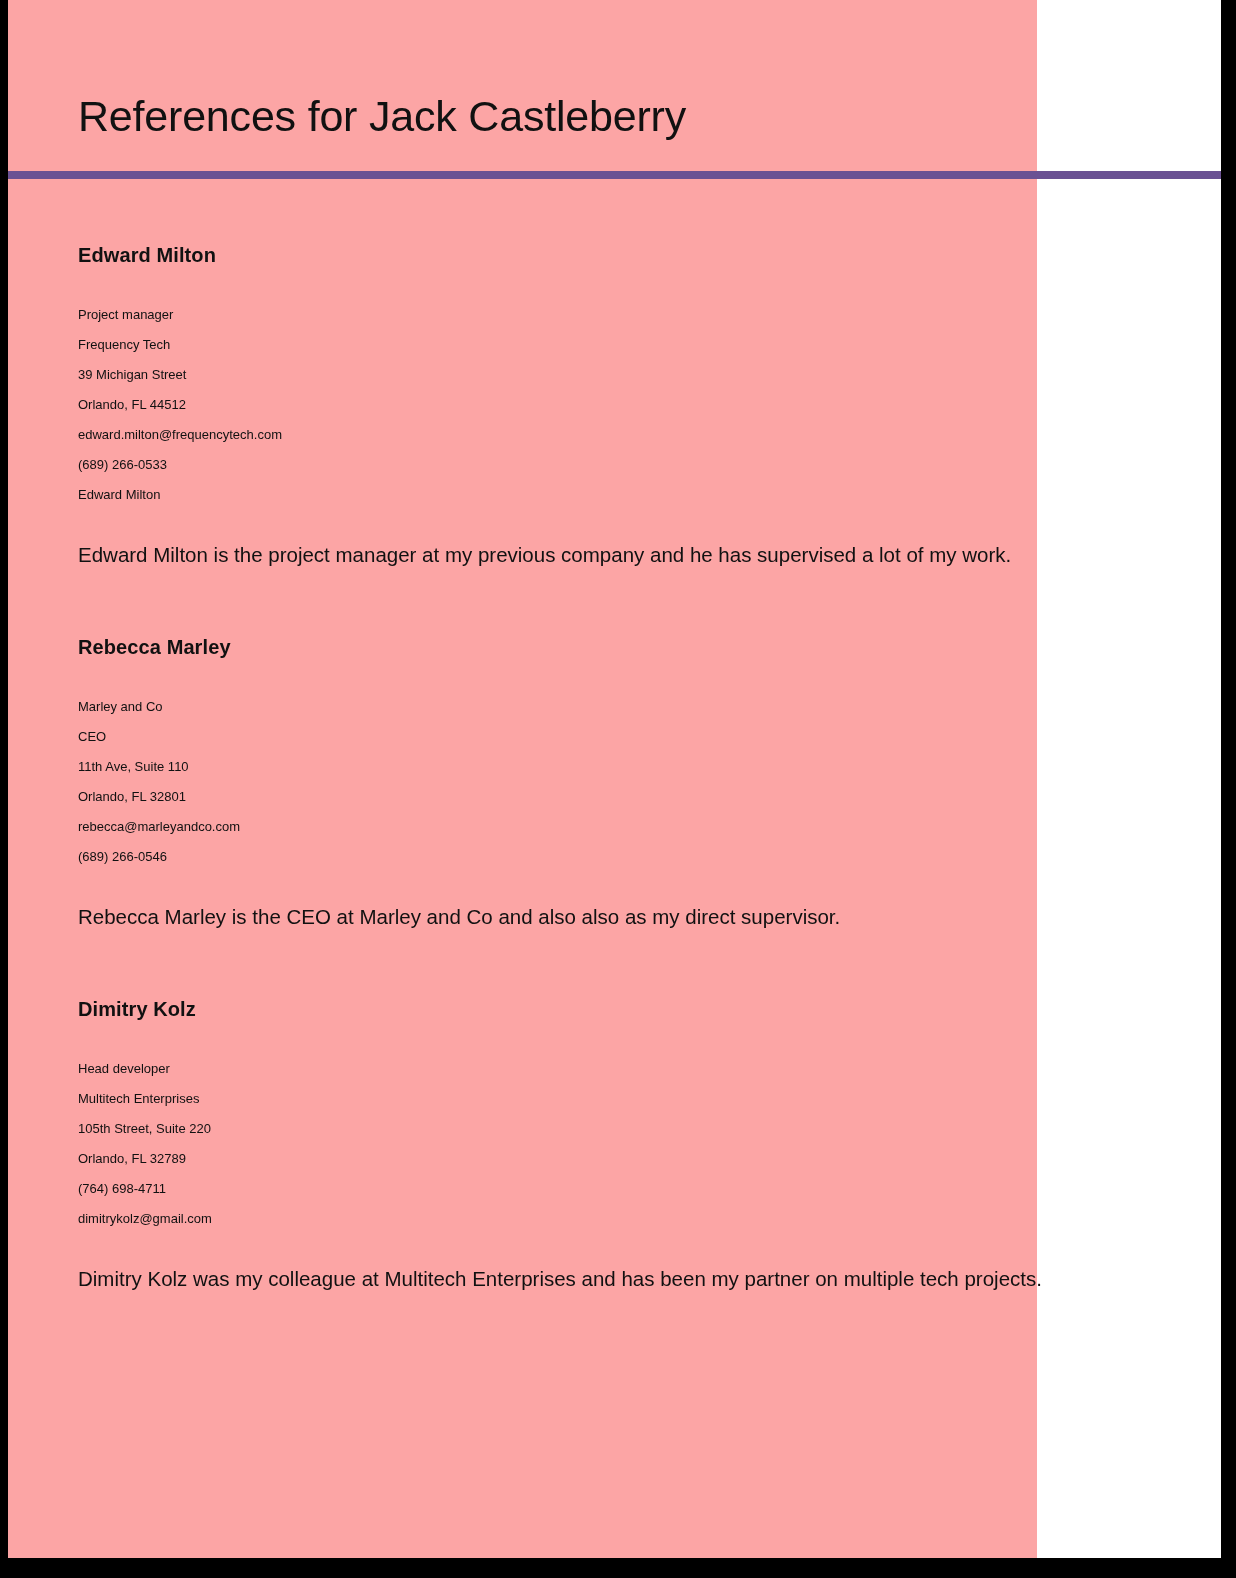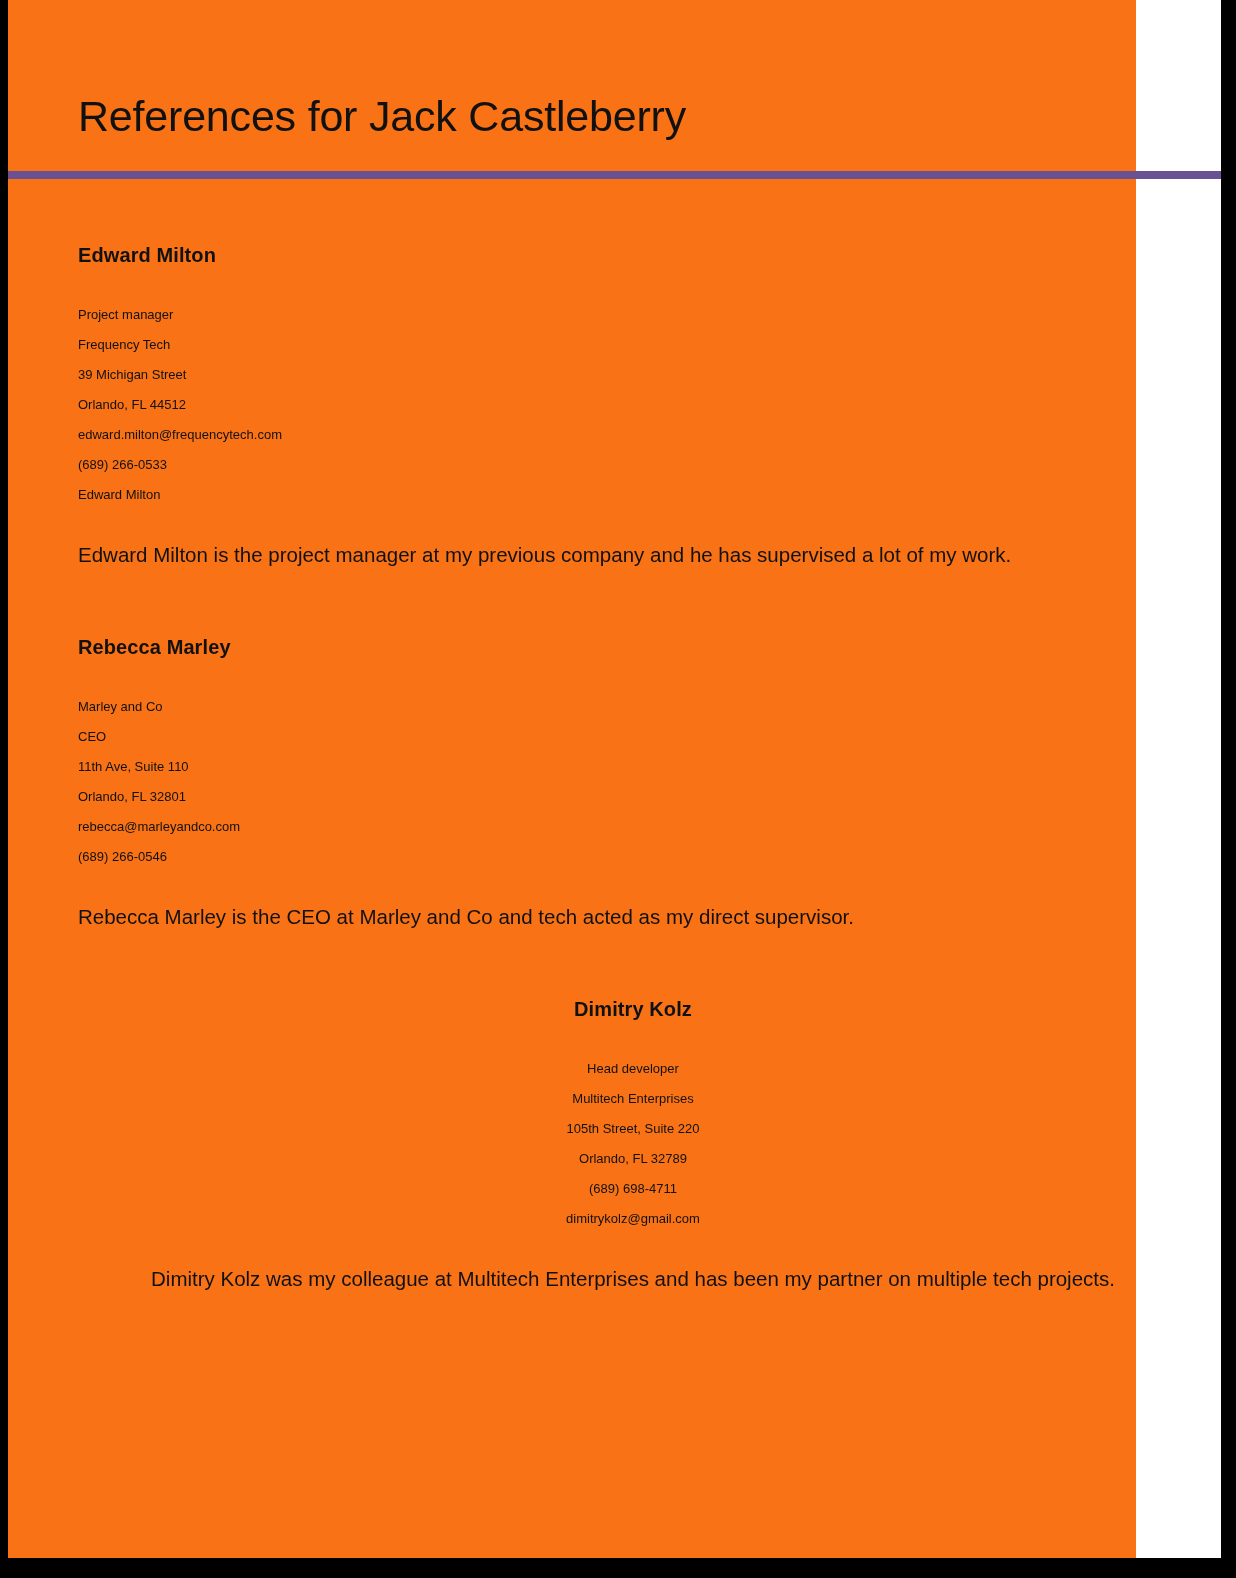--- a/index.html
+++ b/index.html
@@ -37,23 +37,23 @@
     position: absolute;
     left: 0; bottom: 0;
     width: 1236px; height: 20px;
     background: #000000;
   }
 
   .sheet {
     position: absolute;
     left: 8px;
     top: 0;
-    width: 1128px;
+    width: 1029px;
     height: 1558px;
-    background: #f97316;
+    background: #fca5a5;
   }
 
   
   .doc-title {
     position: absolute;
     left: 70px;
     top: 92px;
     font-size: 43px;
     font-weight: 400;
     letter-spacing: -0.2px;
@@ -76,21 +76,20 @@
     left: 70px;
     top: 240px;
     width: 1110px;
   }
 
   .ref-block {
     margin-bottom: 62px;
   }
   .ref-block:last-child {
     margin-bottom: 7px;
-    text-align: center;
   }
 
   .ref-name {
     font-size: 20px;
     font-weight: 700;
     color: #111111;
     line-height: 30px;
     letter-spacing: 0.1px;
     margin: 0 0 30px 0;
   }
@@ -144,31 +143,31 @@
       <div class="ref-block">
         <div class="ref-name">Rebecca Marley</div>
         <div class="ref-details">
           <div class="line">Marley and Co</div>
           <div class="line">CEO</div>
           <div class="line">11th Ave, Suite 110</div>
           <div class="line">Orlando, FL 32801</div>
           <div class="line">rebecca@marleyandco.com</div>
           <div class="line">(689) 266-0546</div>
         </div>
-        <p class="ref-summary">Rebecca Marley is the CEO at Marley and Co and tech acted as my direct supervisor.</p>
+        <p class="ref-summary">Rebecca Marley is the CEO at Marley and Co and also also as my direct supervisor.</p>
       </div>
 
       <div class="ref-block">
         <div class="ref-name">Dimitry Kolz</div>
         <div class="ref-details">
           <div class="line">Head developer</div>
           <div class="line">Multitech Enterprises</div>
           <div class="line">105th Street, Suite 220</div>
           <div class="line">Orlando, FL 32789</div>
-          <div class="line">(689) 698-4711</div>
+          <div class="line">(764) 698-4711</div>
           <div class="line">dimitrykolz@gmail.com</div>
         </div>
         <p class="ref-summary">Dimitry Kolz was my colleague at Multitech Enterprises and has been my partner on multiple tech projects.</p>
       </div>
 
     </div>
   </div>
 
   <div class="edge-left"></div>
   <div class="edge-right"></div>

